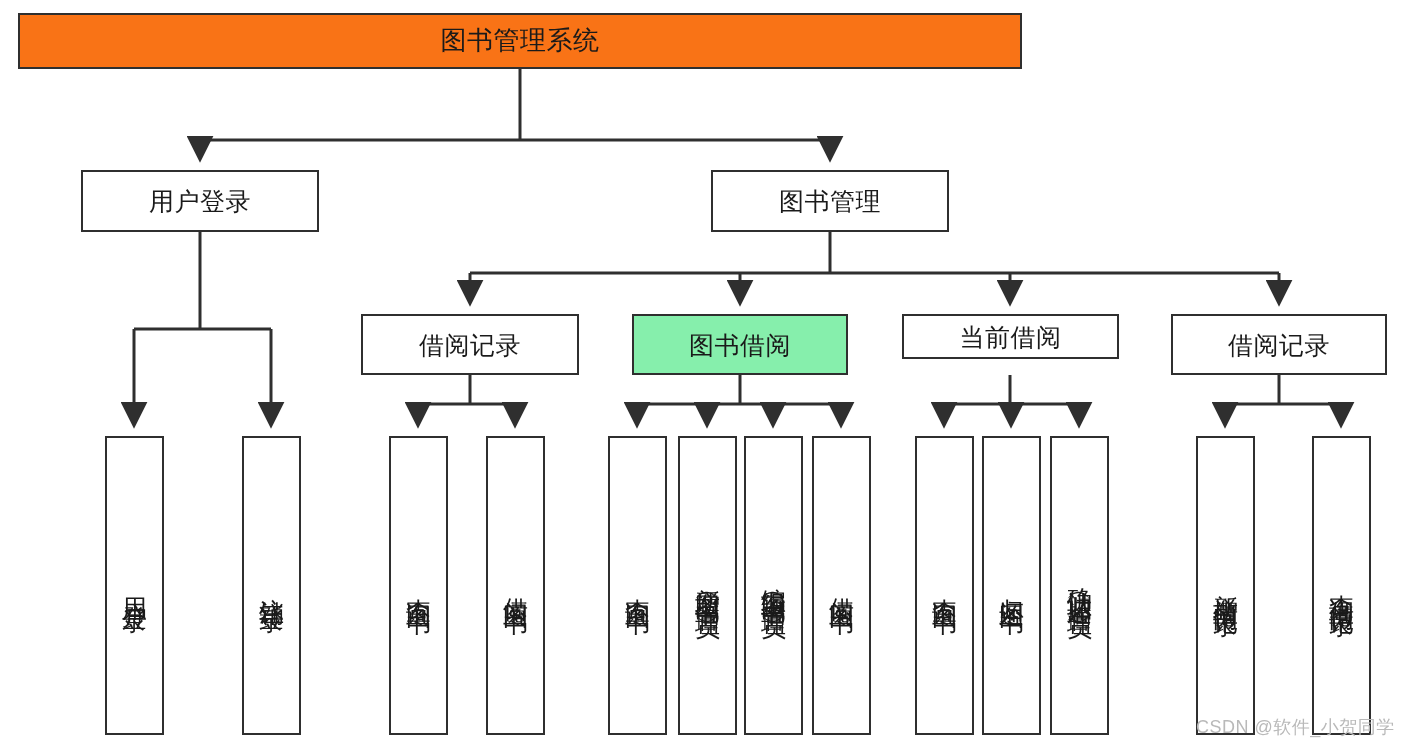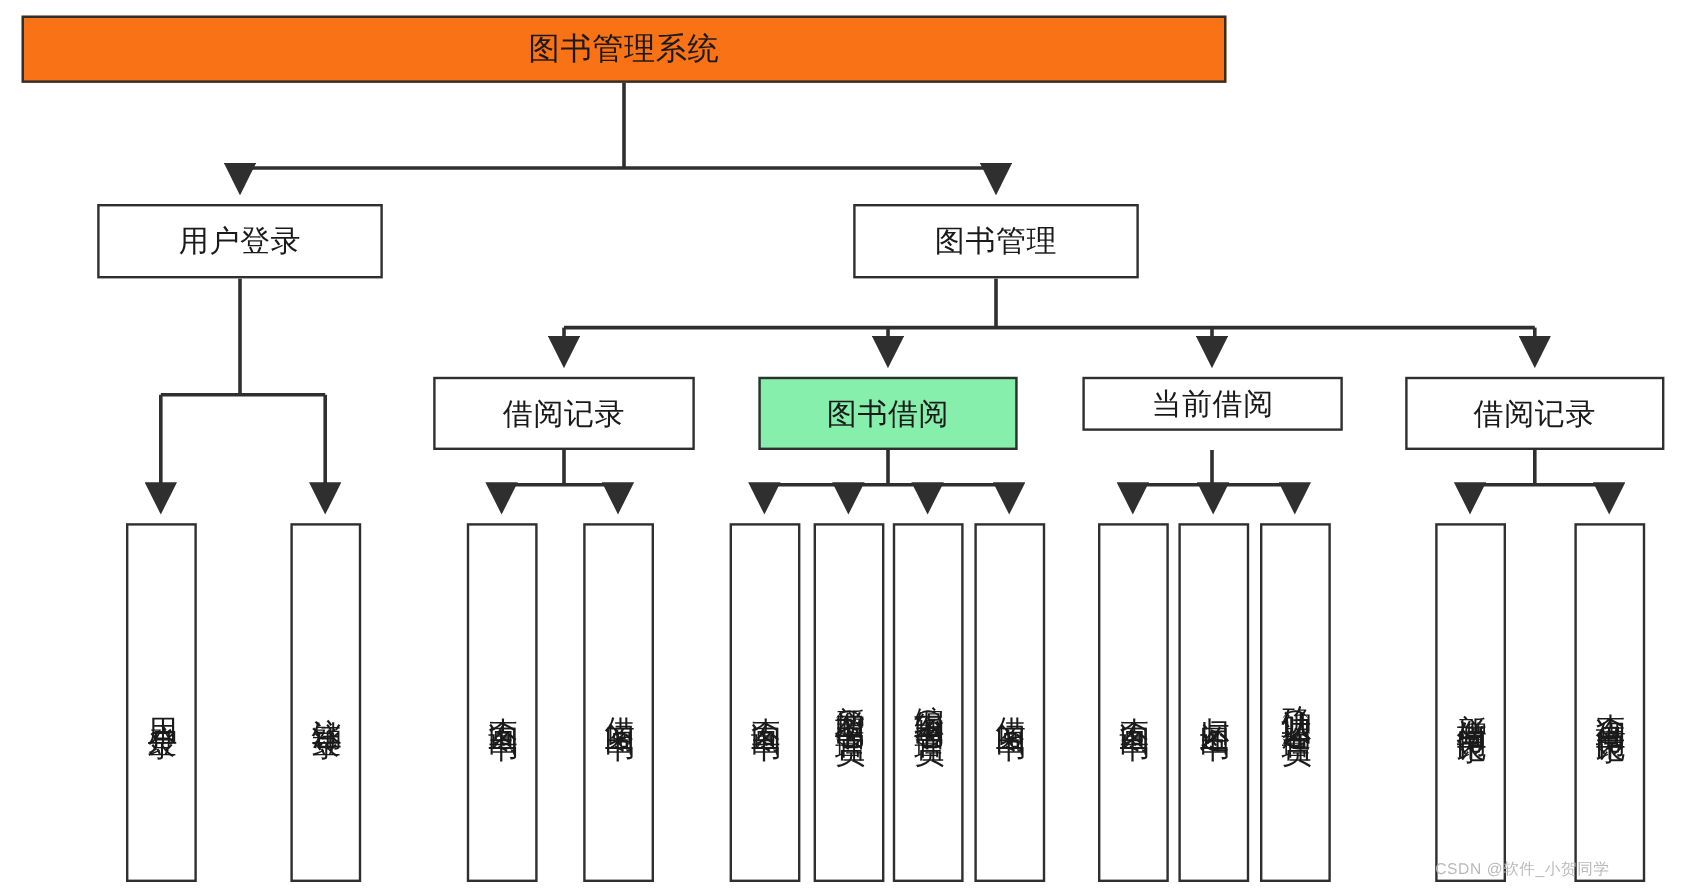--- a/index.html
+++ b/index.html
@@ -59,21 +59,21 @@
     writing-mode: vertical-rl;
     text-orientation: upright;
     font-size: 25px;
     line-height: 1.15;
     letter-spacing: 4px;
     max-height: 292px;
   }
   .watermark {
     position: absolute;
     color: #b9b9b9;
-    font-size: 13px;
+    font-size: 18px;
     letter-spacing: 0.5px;
     white-space: nowrap;
     z-index: 5;
     user-select: none;
   }
 </style>
 </head>
 <body>
 
 <div id="diagram-canvas">

